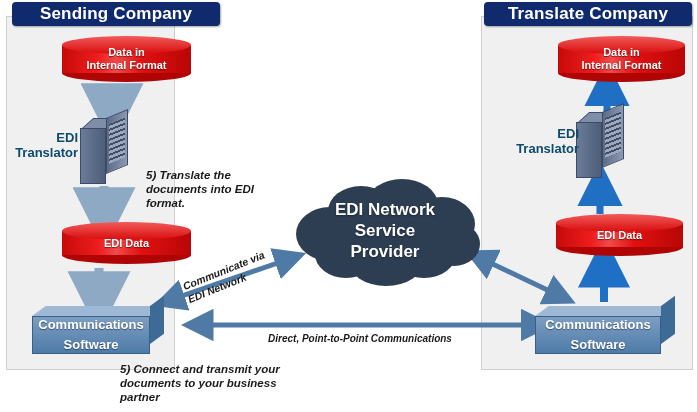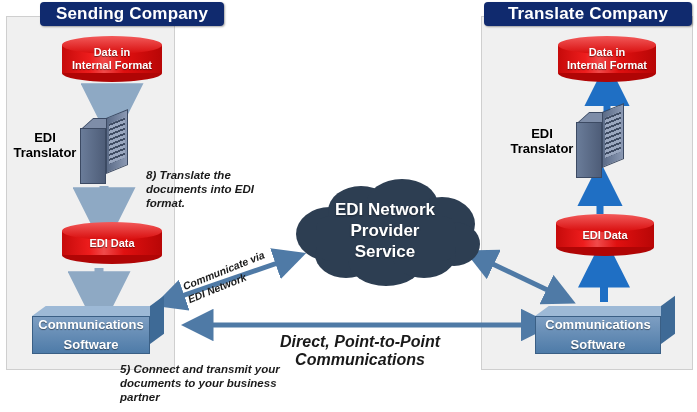--- a/index.html
+++ b/index.html
@@ -10,25 +10,25 @@
 
   
   .panel{position:absolute;background:#f0f0f0;border:1px solid #cfcfcf;}
   #panel-sending{left:6px;top:16px;width:167px;height:352px;}
   #panel-receiving{left:481px;top:16px;width:210px;height:352px;}
 
   .banner{position:absolute;background:#102a6e;border-radius:4px;
           color:#ffffff;font-weight:bold;font-size:17px;letter-spacing:.2px;
           display:flex;align-items:center;justify-content:center;
           box-shadow:1px 1px 2px rgba(0,0,0,.35);}
-  #banner-sending{left:12px;top:2px;width:184px;height:24px;margin-left:28px;}
+  #banner-sending{left:12px;top:2px;width:208px;height:24px;}
   #banner-receiving{left:484px;top:2px;width:208px;height:24px;}
 
   
-  .cyl{position:absolute;}
+  .cyl{position:absolute;padding-left:29px;}
   .cyl .body{position:absolute;left:0;top:9px;width:100%;height:calc(100% - 18px);
       background:linear-gradient(to right,#c60a0a 0%,#ee1d1d 28%,#f04a4a 42%,#e01010 62%,#b80606 100%);}
   .cyl .top{position:absolute;left:0;top:0;width:100%;height:18px;border-radius:50%;
       background:linear-gradient(to bottom,#f25a5a,#d80c0c);}
   .cyl .bot{position:absolute;left:0;bottom:0;width:100%;height:18px;border-radius:50%;
       background:#b00505;}
   .cyl .lbl{position:absolute;left:0;top:0;width:100%;height:100%;
       display:flex;flex-direction:column;align-items:center;justify-content:center;
       color:#fff;font-weight:bold;font-size:11px;line-height:13px;text-align:center;
       text-shadow:0 1px 1px rgba(0,0,0,.5);z-index:3;}
@@ -60,41 +60,41 @@
      color:#fff;font-weight:bold;font-size:13px;line-height:16px;text-align:center;
      text-shadow:0 1px 1px rgba(0,0,0,.45);}
   .box3d .topf{position:absolute;left:0;top:0;width:calc(100% - 14px);height:10px;
      background:#9db9d6;transform:skewX(-54deg);transform-origin:bottom left;}
   .box3d .rightf{position:absolute;right:0;top:0;width:14px;height:calc(100% - 10px);
      background:#3e6a96;transform:skewY(-36deg);transform-origin:left top;}
   #box-send-comms{left:32px;top:306px;width:132px;height:48px;}
   #box-recv-comms{left:535px;top:306px;width:140px;height:48px;}
 
   
-  .translator-label{position:absolute;color:#000000;font-weight:bold;font-size:13px;
-      line-height:15px;text-align:center;}
+  .translator-label{position:absolute;color:#0c4a6e;font-weight:bold;font-size:13px;
+      line-height:15px;text-align:right;}
   #label-translator-send{left:12px;top:130px;width:66px;}
   #label-translator-recv{left:505px;top:126px;width:74px;}
 
   
   #cloud{position:absolute;left:286px;top:178px;width:198px;height:110px;}
   #cloud svg{display:block;}
   #cloud .ctext{position:absolute;left:0;top:0;width:100%;height:100%;
       display:flex;flex-direction:column;align-items:center;justify-content:center;
       color:#fff;font-weight:bold;font-size:17px;line-height:21px;text-align:center;
       text-shadow:0 1px 2px rgba(0,0,0,.4);padding-bottom:6px;box-sizing:border-box;}
 
   
   .note{position:absolute;font-style:italic;font-weight:bold;font-size:11.5px;
         line-height:14px;color:#1a1a1a;}
   #note-1{left:183px;top:47px;width:250px;}
   #note-2{left:146px;top:168px;width:120px;}
   #note-3{left:120px;top:362px;width:190px;}
 
-  .arrow-label{position:absolute;font-style:italic;font-weight:bold;font-size:16px;
+  .arrow-label{position:absolute;font-style:italic;font-weight:bold;font-size:10px;
         color:#1a1a1a;}
   #label-direct{left:240px;top:333px;width:240px;text-align:center;}
   .rot-label{position:absolute;font-style:italic;font-weight:bold;font-size:10.5px;
         color:#1a1a1a;transform:rotate(-22deg);transform-origin:left top;white-space:nowrap;}
   #label-via-1{left:181px;top:281px;}
   #label-via-2{left:186px;top:294px;}
 
   
   #arrows{position:absolute;left:0;top:0;width:697px;height:412px;pointer-events:none;}
 </style>
@@ -231,25 +231,25 @@
         <ellipse cx="156" cy="46" rx="33" ry="27"></ellipse>
         <ellipse cx="168" cy="66" rx="26" ry="22"></ellipse>
         <ellipse cx="60" cy="76" rx="31" ry="24"></ellipse>
         <ellipse cx="100" cy="82" rx="38" ry="26"></ellipse>
         <ellipse cx="138" cy="76" rx="32" ry="24"></ellipse>
         <rect x="30" y="38" width="140" height="45" rx="14"></rect>
       </g>
     </svg>
     <div class="ctext">
       <span>EDI Network</span>
+      <span>Service</span>
       <span>Provider</span>
-      <span>Service</span>
-    </div>
-  </div>
-
-  <div class="note" id="note-2">8) Translate the documents into EDI format.</div>
+    </div>
+  </div>
+
+  <div class="note" id="note-2">5) Translate the documents into EDI format.</div>
   <div class="note" id="note-3">5) Connect and transmit your documents to your business partner</div>
 
   <div class="arrow-label" id="label-direct">Direct, Point-to-Point Communications</div>
   <div class="rot-label" id="label-via-1">Communicate via</div>
   <div class="rot-label" id="label-via-2">EDI Network</div>
 
 </div>
 
 </body></html>

